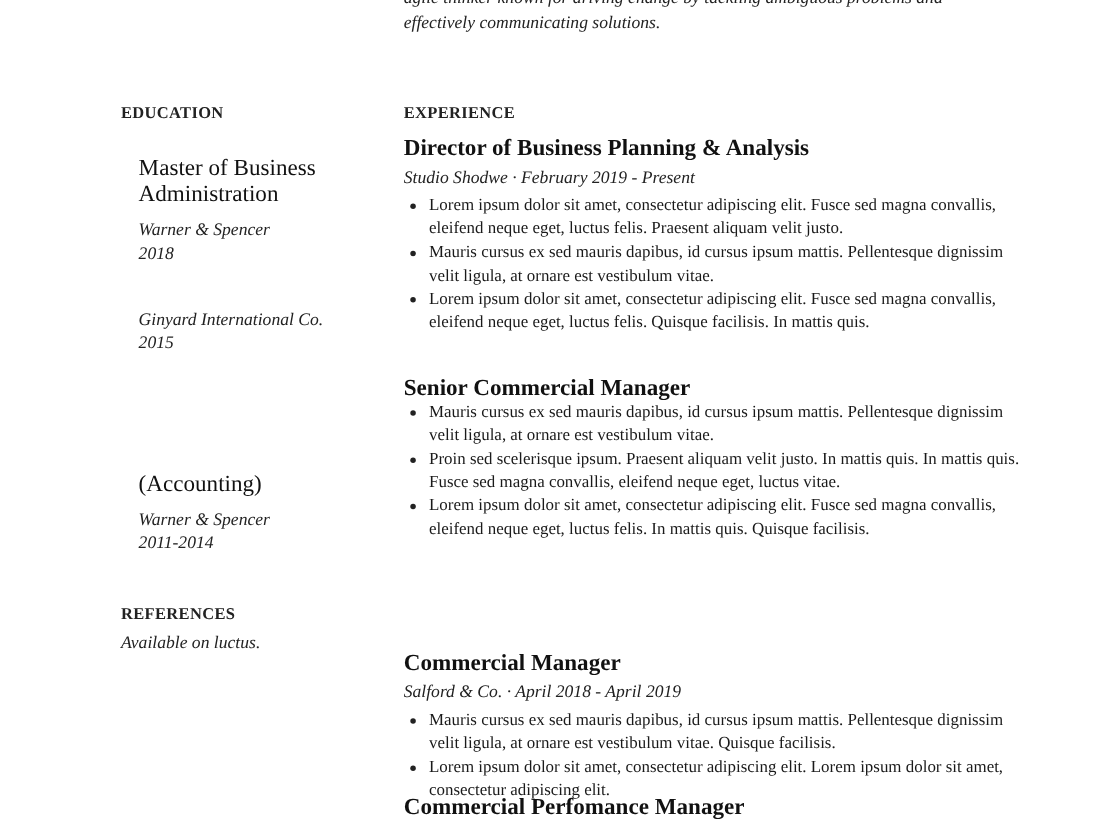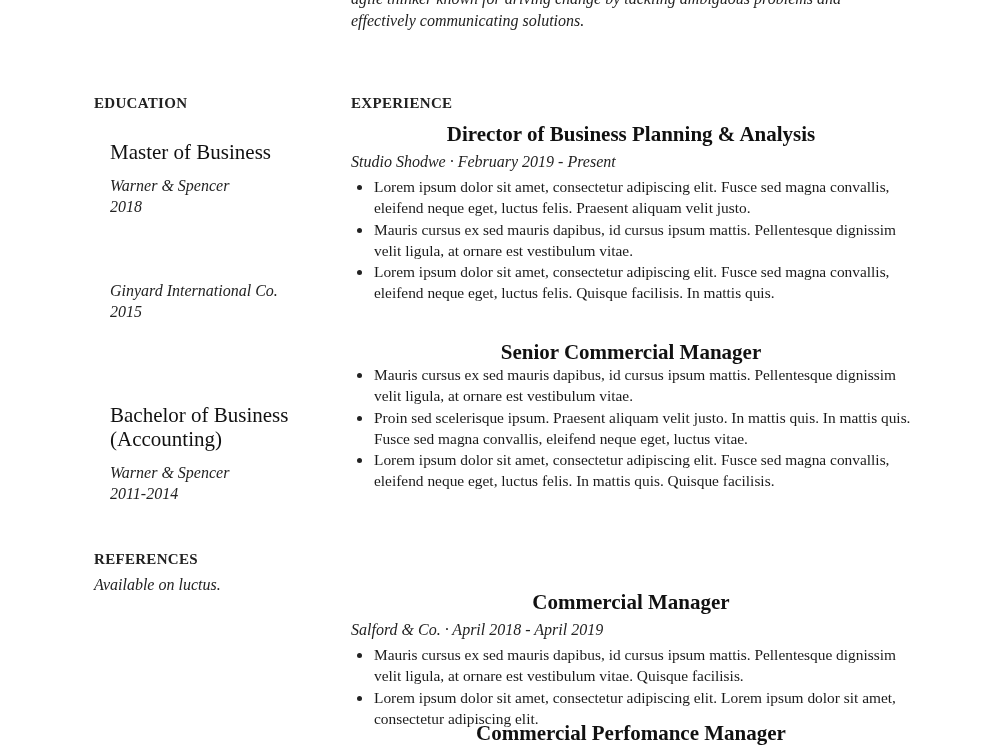--- a/index.html
+++ b/index.html
@@ -10,21 +10,21 @@
     body {
       width: 1000px;
       height: 750px;
       overflow: hidden;
       position: relative;
       font-family: "Liberation Serif", "DejaVu Serif", serif;
       color: #1a1a1a;
     }
     .page {
       position: absolute;
-      left: 0; top: 0;
+      left: 16px; top: 0;
       width: 893px;
       height: 750px;
     }
     
     .summary {
       position: absolute;
       left: 351px;
       top: -12px;
       width: 560px;
       font-style: italic;
@@ -94,21 +94,20 @@
     .job {
       position: absolute;
       left: 0;
       width: 560px;
     }
     .job-title {
       font-size: 21px;
       line-height: 24px;
       color: #111;
       margin: 0;
-      text-align: center;
     }
     .job-meta {
       font-style: italic;
       font-size: 16px;
       line-height: 20px;
       color: #222;
       margin: 6px 0 4px 0;
     }
     .job-bullets {
       margin: 0;
@@ -145,37 +144,38 @@
     <p>agile thinker known for driving change by tackling ambiguous problems and</p>
     <p>effectively communicating solutions.</p>
   </div>
 
   <div class="left-col">
     <h2 class="section-heading">EDUCATION</h2>
 
     <div class="edu-item edu-item-1">
       <p class="edu-degree">
         <span>Master of Business</span><br>
+        <span>Administration</span>
       </p>
       <p class="edu-meta">
         <span>Warner &amp; Spencer</span><br>
         <span>2018</span>
       </p>
     </div>
 
     <div class="edu-item edu-item-2">
       <p class="edu-meta">
         <span>Ginyard International Co.</span><br>
         <span>2015</span>
       </p>
     </div>
 
     <div class="edu-item edu-item-3">
       <p class="edu-degree">
-        <span>Bachelor of Business</span><br>
+        <br>
         <span>(Accounting)</span>
       </p>
       <p class="edu-meta">
         <span>Warner &amp; Spencer</span><br>
         <span>2011-2014</span>
       </p>
     </div>
   </div>
 
   <div class="references">

